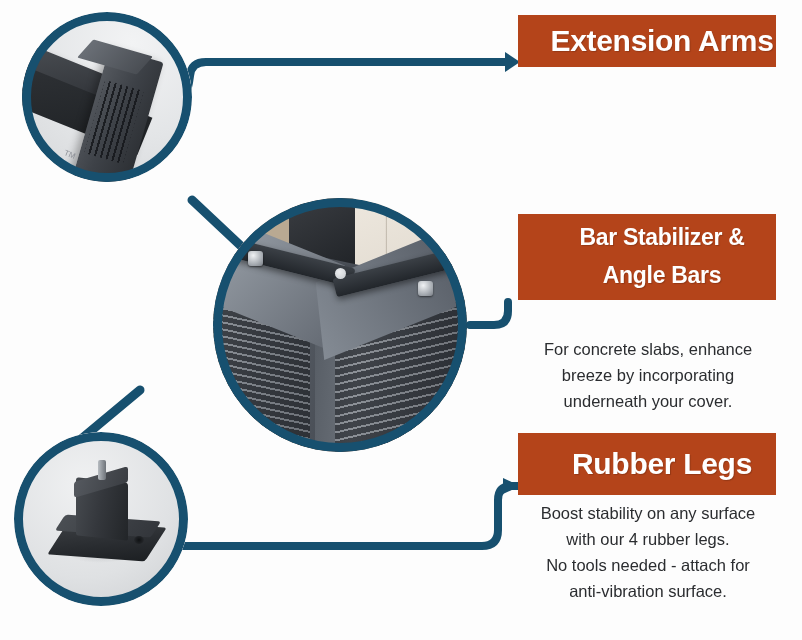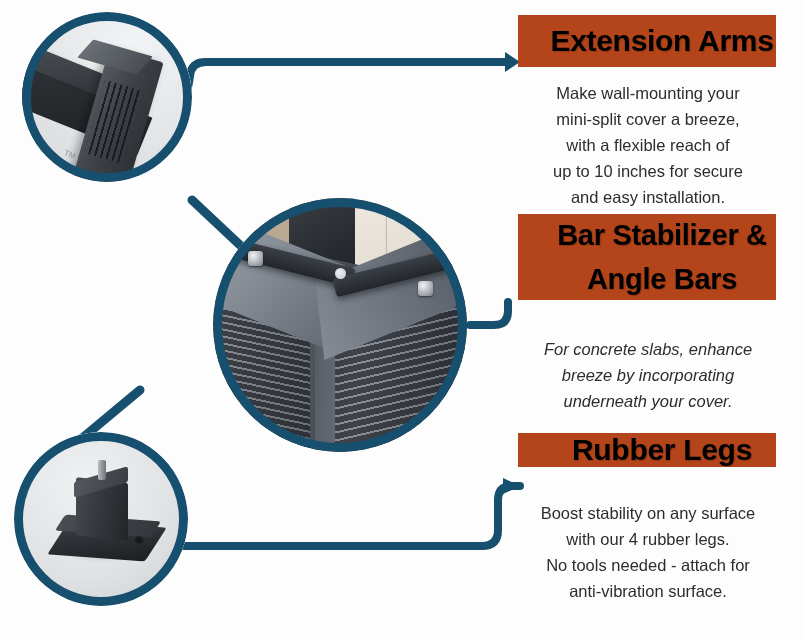--- a/index.html
+++ b/index.html
@@ -188,47 +188,47 @@
   .leg-hole {
     position:absolute; width:10px; height:8px; border-radius:50%;
     background:radial-gradient(circle,#0f1113,#2c2f33);
   }
   #hole-r { left:120px; top:104px; }
 
   
   .bar {
     position:absolute;
     background:#b4441a;
-    color:#000000;
+    color:#ffffff;
     display:flex; align-items:center; justify-content:center;
     text-align:center;
     font-weight:bold;
     line-height:1.12;
     letter-spacing:-.3px;
     text-shadow:1px 1px 1px rgba(0,0,0,.18);
     z-index:3;
     padding-left:30px;
   }
   #bar-arms  { left:518px; top:15px;  width:258px; height:52px; font-size:30px; }
-  #bar-stab  { left:518px; top:214px; width:258px; height:86px; font-size:29px; flex-direction:column; }
-  #bar-legs  { left:518px; top:433px; width:258px; height:34px; font-size:30px; }
+  #bar-stab  { left:518px; top:214px; width:258px; height:86px; font-size:23px; flex-direction:column; }
+  #bar-legs  { left:518px; top:433px; width:258px; height:62px; font-size:30px; }
   .bar .l2 { display:block;margin-top:12px; }
 
   .body-text {
     position:absolute;
     width:276px;
     left:510px;
     text-align:center;
     color:#2b2d30;
     font-size:16.5px;
     line-height:1.58;
     z-index:3;
   }
   #txt-arms { top:80px; }
-  #txt-stab { top:336px;font-style:italic; }
+  #txt-stab { top:336px; }
   #txt-legs { top:500px; }
 </style>
 </head>
 <body>
 
 <div id="stage">
 
   <svg id="wires" viewBox="0 0 802 640" xmlns="http://www.w3.org/2000/svg">
     <g fill="none" stroke="#17506f" stroke-width="8" stroke-linecap="round" stroke-linejoin="round">
 
@@ -289,27 +289,20 @@
       <div class="leg-body"></div>
       <div class="leg-body-top"></div>
       <div class="leg-stud"></div>
       <div class="leg-hole" id="hole-r"></div>
     </div>
     <div class="ring"></div>
   </div>
 
   <div class="bar" id="bar-arms">Extension Arms</div>
 
-  <div class="body-text" id="txt-arms">
-    <div>Make wall-mounting your</div>
-    <div>mini-split cover a breeze,</div>
-    <div>with a flexible reach of</div>
-    <div>up to 10 inches for secure</div>
-    <div>and easy installation.</div>
-  </div>
 
   <div class="bar" id="bar-stab">
     <span class="l1">Bar Stabilizer &amp;</span>
     <span class="l2">Angle Bars</span>
   </div>
 
   <div class="body-text" id="txt-stab">
     <div>For concrete slabs, enhance</div>
     <div>breeze by incorporating</div>
     <div>underneath your cover.</div>

